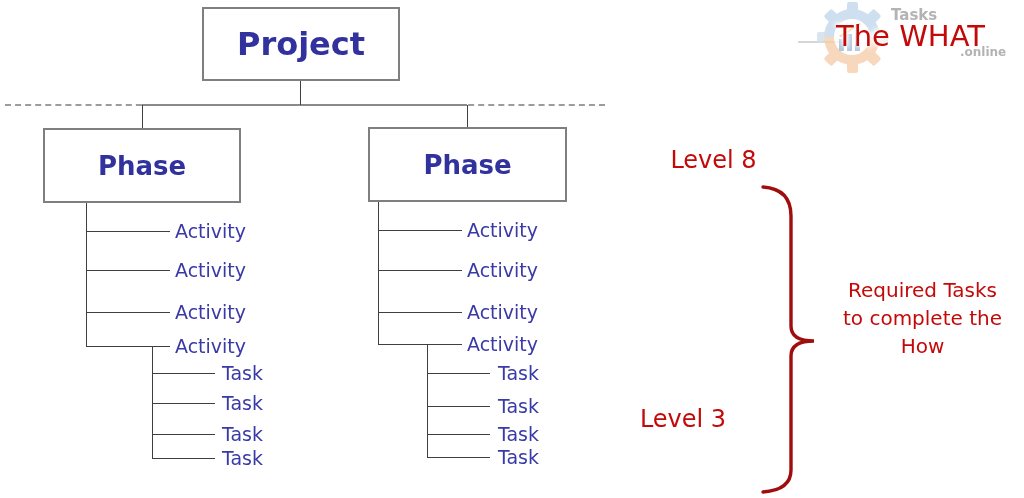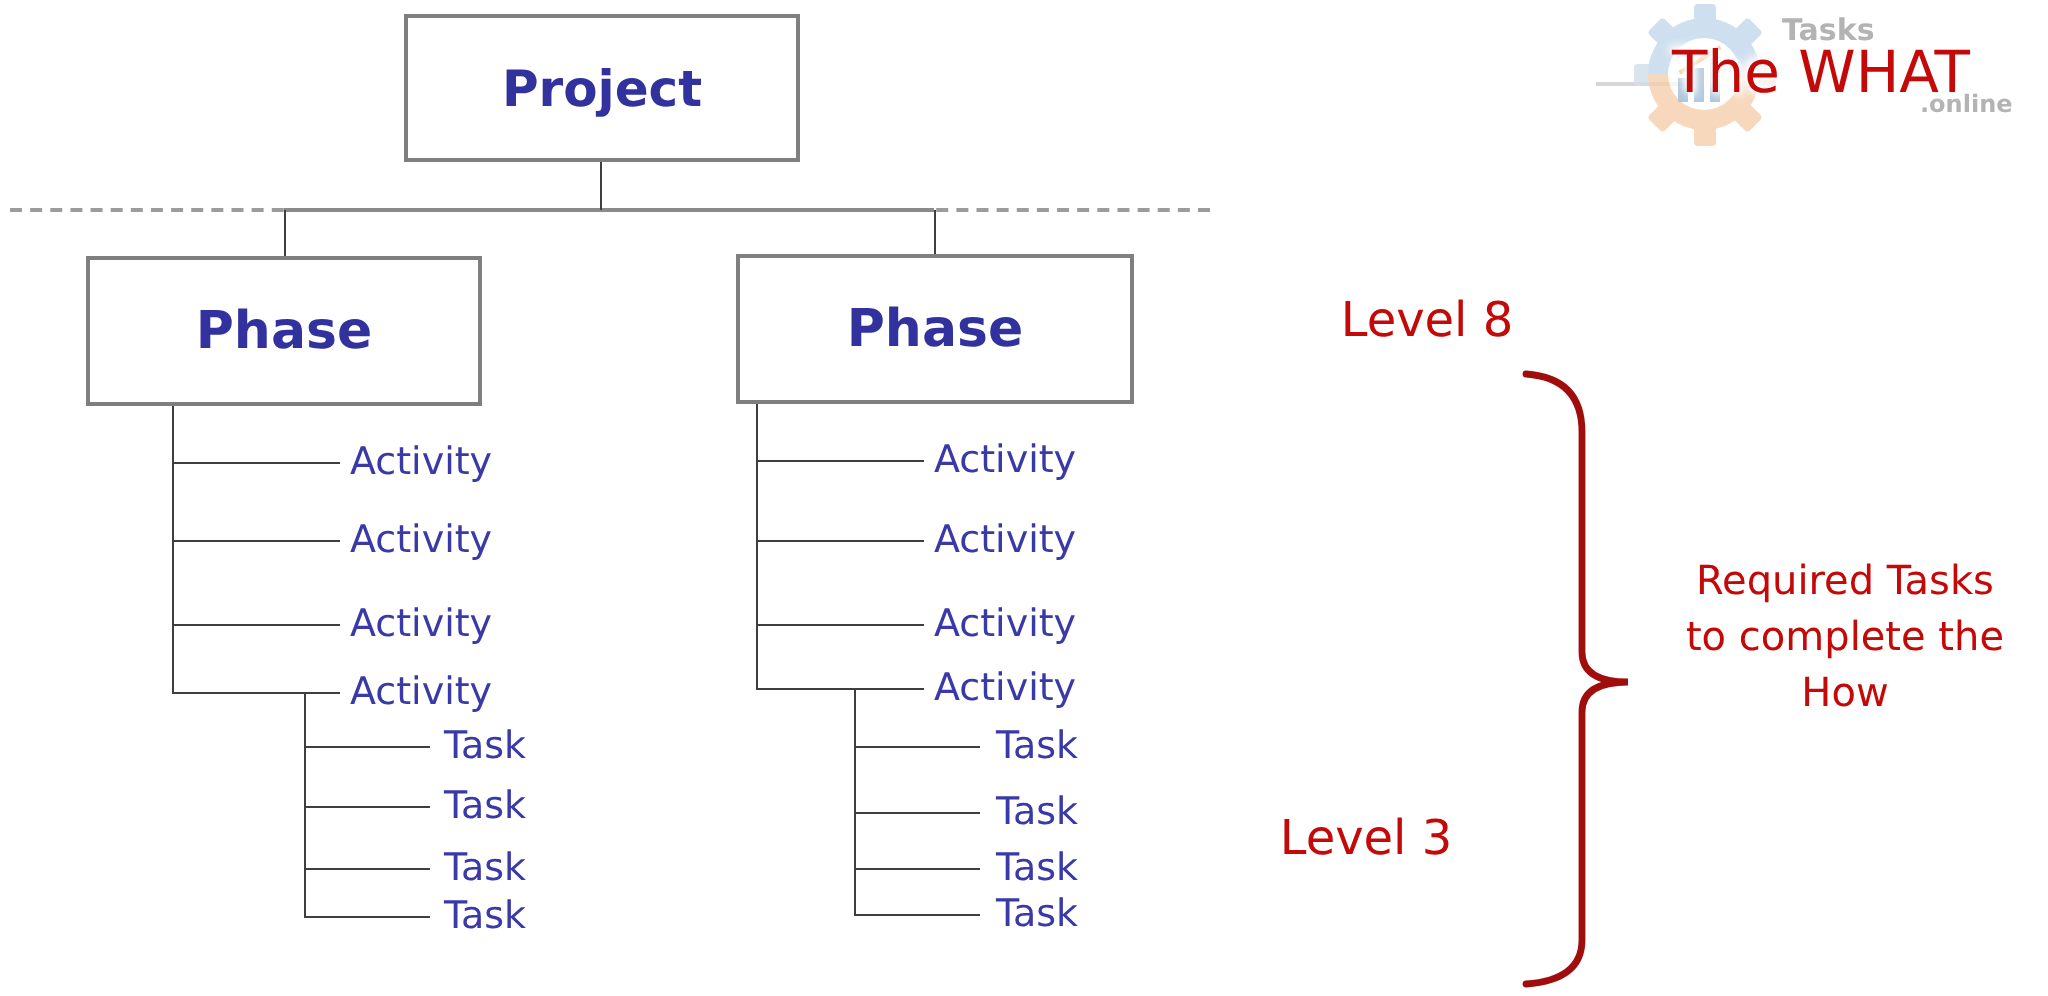--- a/index.html
+++ b/index.html
@@ -80,21 +80,21 @@
 
   <div class="abs red-label what-label" style="left:836px;top:19px;">The WHAT</div>
 
   <div class="abs dashed" style="left:5px;top:104px;width:600px;"></div>
   <div class="abs hline-thick" style="left:142px;top:104px;width:325px;"></div>
   <div class="abs vline" style="left:300px;top:81px;height:24px;"></div>
   <div class="abs vline" style="left:142px;top:105px;height:23px;"></div>
   <div class="abs vline" style="left:467px;top:105px;height:22px;"></div>
 
   <div class="abs node-box" style="left:202px;top:7px;width:198px;height:74px;">
-    <span class="box-label" style="font-size:25px;">Project</span>
+    <span class="box-label" style="font-size:32px;">Project</span>
   </div>
 
   <div class="abs node-box" style="left:43px;top:128px;width:198px;height:75px;">
     <span class="box-label" style="font-size:26px;">Phase</span>
   </div>
   <div class="abs node-box" style="left:368px;top:127px;width:199px;height:75px;">
     <span class="box-label" style="font-size:26px;">Phase</span>
   </div>
 
   <div class="abs vline" style="left:86px;top:203px;height:143px;"></div>

